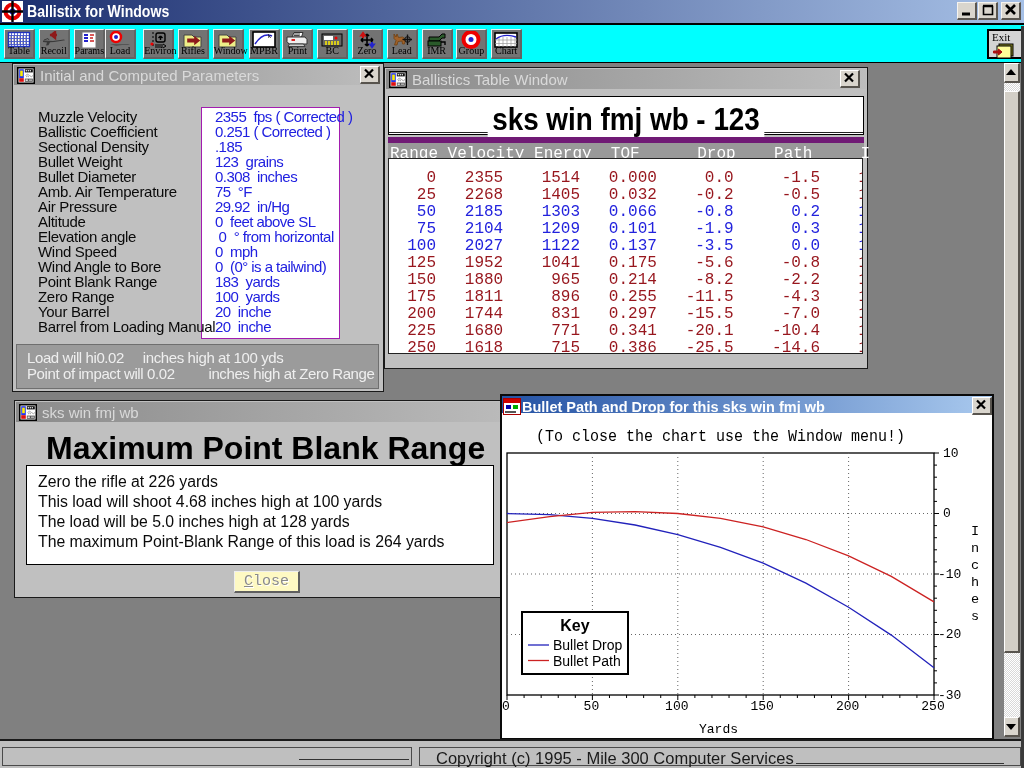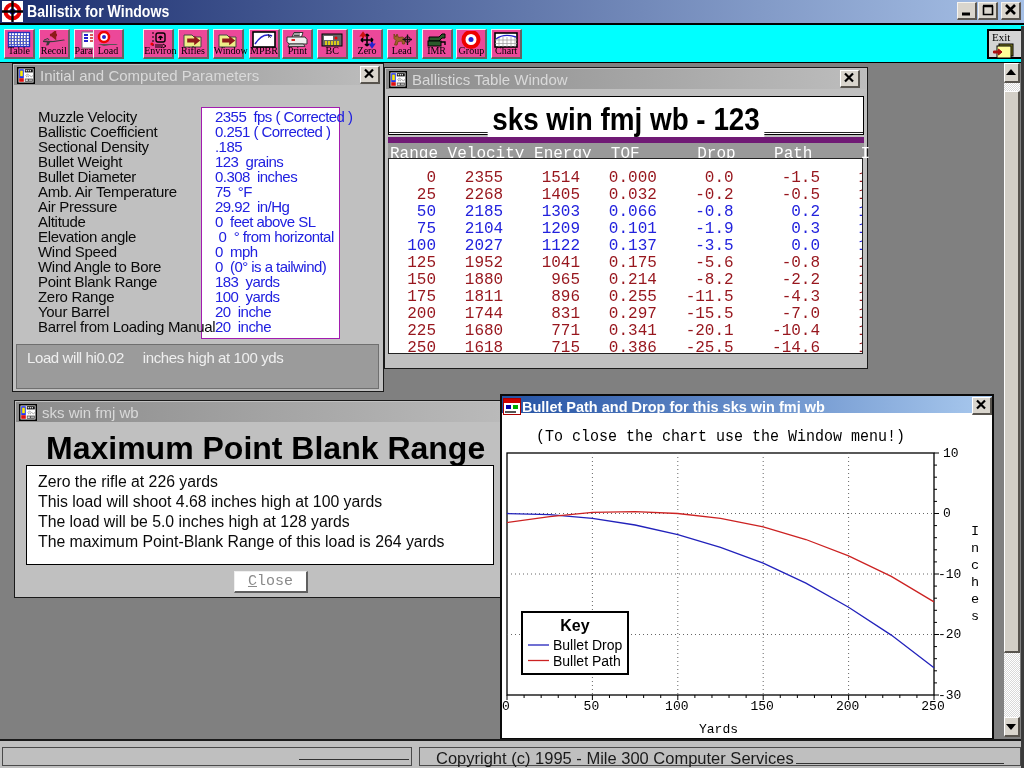--- a/index.html
+++ b/index.html
@@ -13,21 +13,21 @@
 #titlebar .apptitle { position:absolute; left:27px; top:3px; color:#fff;
   font-size:16px; font-weight:bold; transform:scaleX(0.88); transform-origin:0 0; }
 .sysbtn { position:absolute; top:2px; width:20px; height:18px; background:#d9d5cd;
   border-top:1px solid #f5f3ef; border-left:1px solid #f5f3ef;
   border-right:2px solid #5a5650; border-bottom:2px solid #5a5650;
   color:#000; text-align:center; }
 #sep1 { left:0; top:23px; width:1024px; height:2px; background:#000; }
 
 
 #toolbar { left:0; top:25px; width:1024px; height:38px; background:#00ffff; border-bottom:1px solid #000; }
-.tbtn { position:absolute; top:4px; width:31px; height:30px; background:#ec4899;
+.tbtn { position:absolute; top:4px; width:31px; height:30px; background:#737373;
   border-top:1px solid #efefef; border-left:1px solid #efefef;
   border-right:2px solid #636363; border-bottom:2px solid #636363; }
 .tbtn .lbl { position:absolute; left:0; right:0; bottom:1px; text-align:center;
   font-family:"Liberation Serif", serif; font-size:10px; color:#000; }
 .tbtn svg { position:absolute; left:2px; top:1px; }
 #exitbtn { position:absolute; left:987px; top:4px; width:43px; height:30px;
   background:#d4d4d4; border:2px solid #000; }
 #exitbtn .lbl { position:absolute; left:3px; top:0px;
   font-family:"Liberation Serif", serif; font-size:11px; color:#000; }
 
@@ -76,22 +76,22 @@
 .mr { color:#97161d; }
 .bl { color:#2222dd; }
 
 
 #wmpbr { left:14px; top:337px; width:520px; height:198px; }
 #wmpbr .head { position:absolute; left:31px; top:29px; font-size:32px; font-weight:bold;
   color:#000; white-space:nowrap; }
 #wmpbr .box { position:absolute; left:11px; top:64px; width:468px; height:100px;
   background:#fff; border:1px solid #000; }
 #wmpbr .box div { position:absolute; left:11px; font-size:15.8px; color:#0a0a0a; white-space:nowrap; }
-#wmpbr .closebtn { position:absolute; left:219px; top:170px; width:74px; height:22px;
-  background:#ffffff; border-top:1px solid #efefef; border-left:1px solid #efefef;
+#wmpbr .closebtn { position:absolute; left:219px; top:170px; width:66px; height:22px;
+  background:#fef9c3; border-top:1px solid #efefef; border-left:1px solid #efefef;
   border-right:2px solid #5f5f5f; border-bottom:2px solid #5f5f5f; }
 #wmpbr .closebtn span { position:absolute; left:0; right:0; top:1px; text-align:center;
   font-family:"Liberation Mono",monospace; font-size:15px; color:#8a8a8a;
   text-shadow:1px 1px 0 #fff; }
 
 
 #wchart { left:500px; top:331px; width:494px; height:346px; border:2px solid #0a0a0a; background:#fff; }
 #wchart .wtitle { left:0; top:0; right:0; height:17px; }
 #wchart .body { position:absolute; left:0; top:23px; right:0; bottom:0; background:#fff; }
 
@@ -153,21 +153,21 @@
       <div class="lbl">Recoil</div>
     </div>
     <div class="tbtn" style="left: 73.6px;">
       <svg width="24" height="18" viewBox="0 0 24 18">
         <rect x="5" y="1" width="14" height="16" fill="#fff" stroke="#777" stroke-width="1"></rect>
         <path d="M7 4 h4 M7 7 h4 M7 10 h4" stroke="#2222cc" stroke-width="2"></path>
         <path d="M13 4 h4 M13 7 h3 M13 10 h4" stroke="#cc2222" stroke-width="1.6"></path>
       </svg>
       <div class="lbl">Params</div>
     </div>
-    <div class="tbtn" style="left: 93px;">
+    <div class="tbtn" style="left: 105px;">
       <svg width="24" height="18" viewBox="0 0 24 18">
         <circle cx="8" cy="6" r="5" fill="#fff" stroke="#e00" stroke-width="2.5"></circle>
         <circle cx="8" cy="6" r="2" fill="#2222cc"></circle>
         <path d="M2 13 h18 l2 1 h-8 l-6 1 z" fill="#555"></path>
       </svg>
       <div class="lbl">Load</div>
     </div>
     <div class="tbtn" style="left: 143.2px;">
       <svg width="24" height="18" viewBox="0 0 24 18">
         <path d="M7 1 V16" stroke="#000" stroke-width="1" stroke-dasharray="2 2"></path>
@@ -294,20 +294,21 @@
     <div class="labels">
       Muzzle Velocity<br>Ballistic Coefficient<br>Sectional Density<br>Bullet Weight<br>Bullet Diameter<br>Amb. Air Temperature<br>Air Pressure<br>Altitude<br>Elevation angle<br>Wind Speed<br>Wind Angle to Bore<br>Point Blank Range<br>Zero Range<br>Your Barrel<br>Barrel from Loading Manual
     </div>
     <div class="valbox">
       <div class="vals">
         2355&nbsp; fps ( Corrected )<br>0.251 ( Corrected )<br>.185<br>123&nbsp; grains<br>0.308&nbsp; inches<br>75&nbsp; °F<br>29.92&nbsp; in/Hg<br>0&nbsp; feet above SL<br>&nbsp;0&nbsp; ° from horizontal<br>0&nbsp; mph<br>0&nbsp; (0° is a tailwind)<br>183&nbsp; yards<br>100&nbsp; yards<br>20&nbsp; inche<br>20&nbsp; inche
       </div>
     </div>
     <div class="bpanel">
       <div style="top:4px">Load will hi0.02&nbsp;&nbsp;&nbsp;&nbsp; inches high at 100 yds</div>
+      <div style="top:20px">Point of impact will 0.02&nbsp;&nbsp;&nbsp;&nbsp;&nbsp;&nbsp;&nbsp;&nbsp; inches high at Zero Range</div>
     </div>
   </div>
 
   <div class="win" id="wtable">
     <div class="wtitle">
       <svg class="wicon" viewBox="0 0 18 17">
           <rect x="0.75" y="0.75" width="16.5" height="15.5" fill="#fff" stroke="#000" stroke-width="1.5"></rect>
           <rect x="2.2" y="2.2" width="4.6" height="9" fill="#2233ee"></rect>
           <rect x="3.2" y="3.6" width="2.6" height="5.6" fill="#ffee00"></rect>
           <rect x="2.2" y="11.2" width="4.6" height="3.6" fill="#dd1111"></rect>

